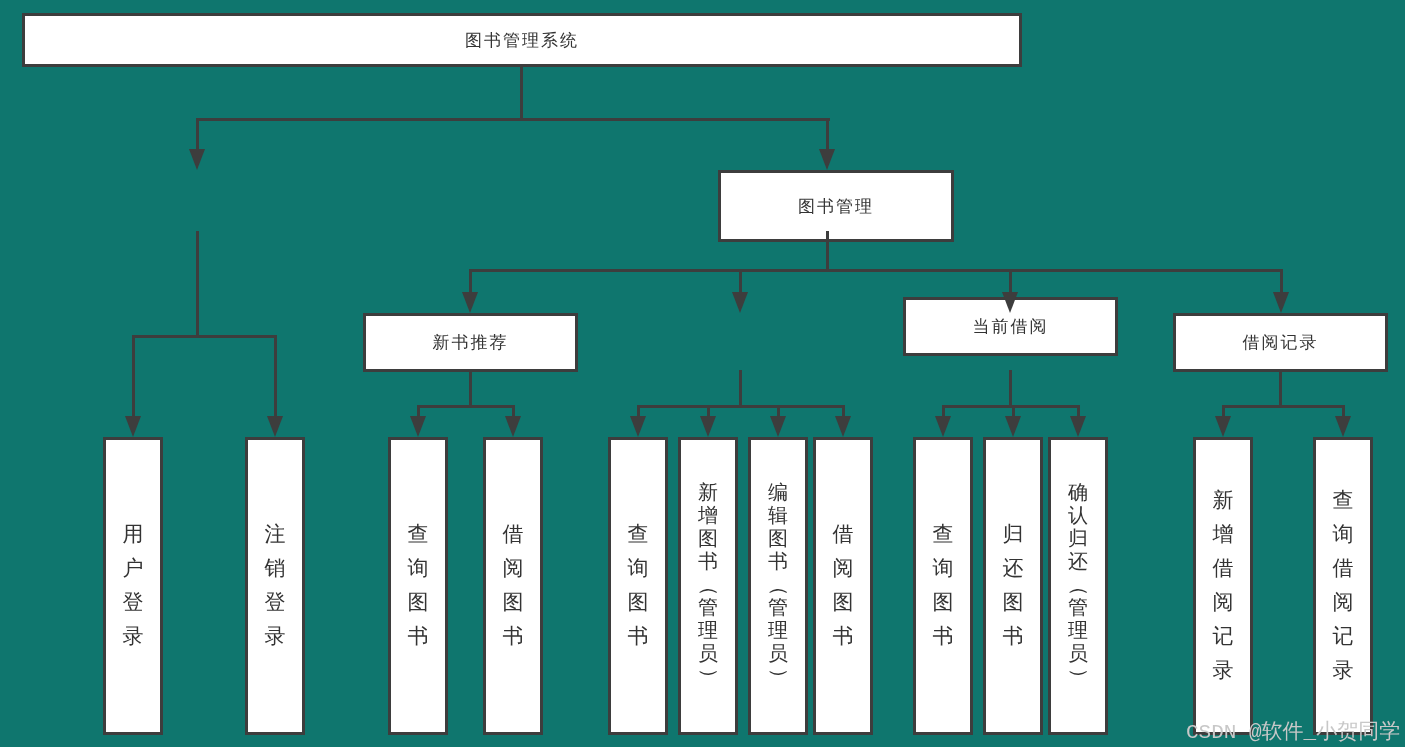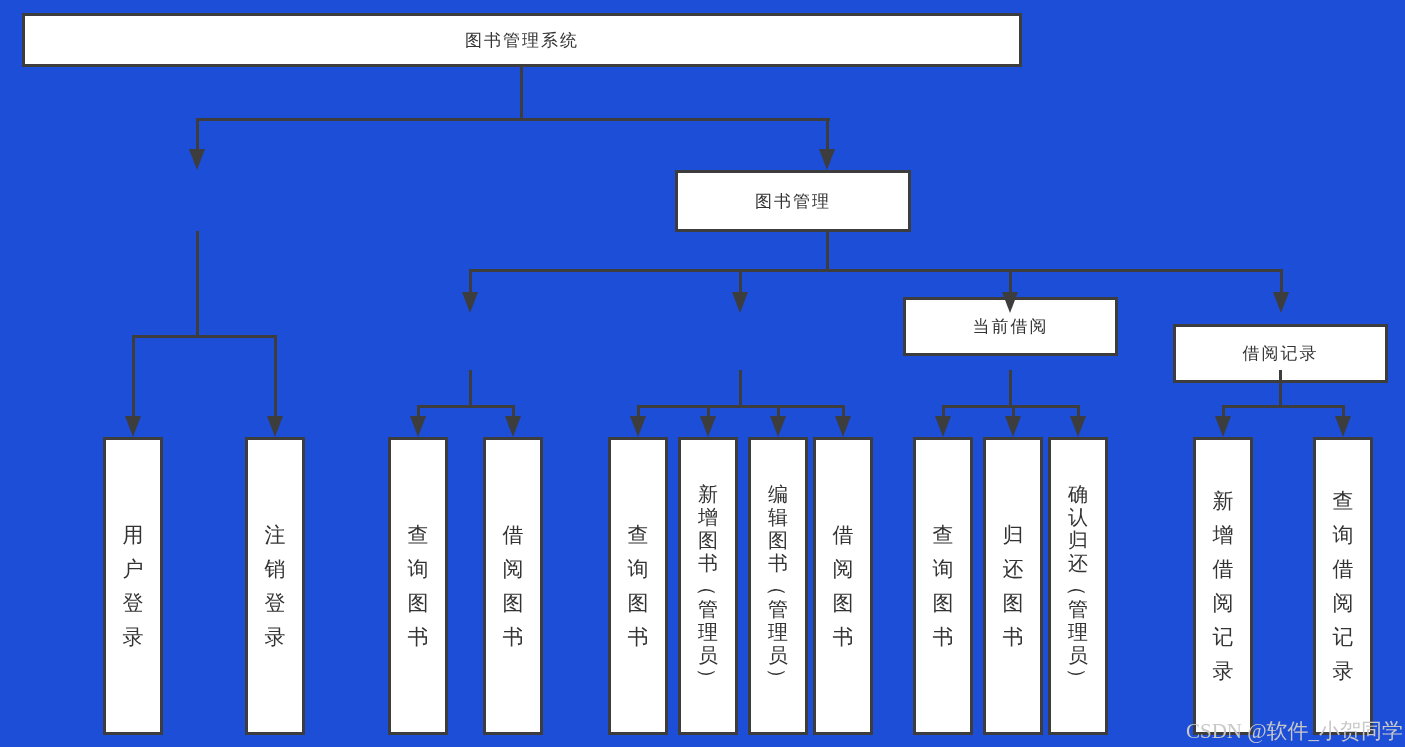--- a/index.html
+++ b/index.html
@@ -1,18 +1,18 @@
 <!DOCTYPE html>
 <html><head>
 <meta charset="utf-8">
 <style>
   html,body { margin:0; padding:0; background:#ffffff; }
   .canvas {
-    position:relative; width:1405px; height:747px; background:#1d4ed8;
-    font-family:Liberation Serif, serif; overflow:hidden;
+    position:relative; width:1405px; height:747px; background:#0f766e;
+    font-family:Liberation Mono, monospace; overflow:hidden;
   }
   .node {
     position:absolute; box-sizing:border-box;
     border:3px solid #3d3d3d; background:#ffffff;
     display:flex; align-items:center; justify-content:center;
     color:#333333; font-size:17px; letter-spacing:2px;
   }
   .leaf {
     flex-direction:column; gap:13px; font-size:21px; letter-spacing:0;
   }
@@ -30,24 +30,25 @@
     color:#c8c8c8; font-size:21px; white-space:nowrap;
   }
 </style>
 </head>
 <body>
 
 <div class="canvas">
 
   <div class="node" style="left:22px; top:13px; width:1000px; height:54px;">图书管理系统</div>
 
-  <div class="node" style="left:675px; top:170px; width:236px; height:62px;text-align:right;">图书管理</div>
-
+  <div class="node" style="left:718px; top:170px; width:236px; height:72px;text-align:right;">图书管理</div>
+
+  <div class="node" style="left:363px; top:313px; width:215px; height:59px;">新书推荐</div>
   <div class="node" style="left:903px; top:297px; width:215px; height:59px;">当前借阅</div>
-  <div class="node" style="left:1173px; top:324px; width:215px; height:59px;">借阅记录</div>
+  <div class="node" style="left:1173px; top:313px; width:215px; height:59px;">借阅记录</div>
 
   <div class="node leaf" style="left:103px; top:437px; width:60px; height:298px;">
       <span class="vchar">用</span>
       <span class="vchar">户</span>
       <span class="vchar">登</span>
       <span class="vchar">录</span>
     </div>
   <div class="node leaf" style="left:245px; top:437px; width:60px; height:298px;">
       <span class="vchar">注</span>
       <span class="vchar">销</span>

